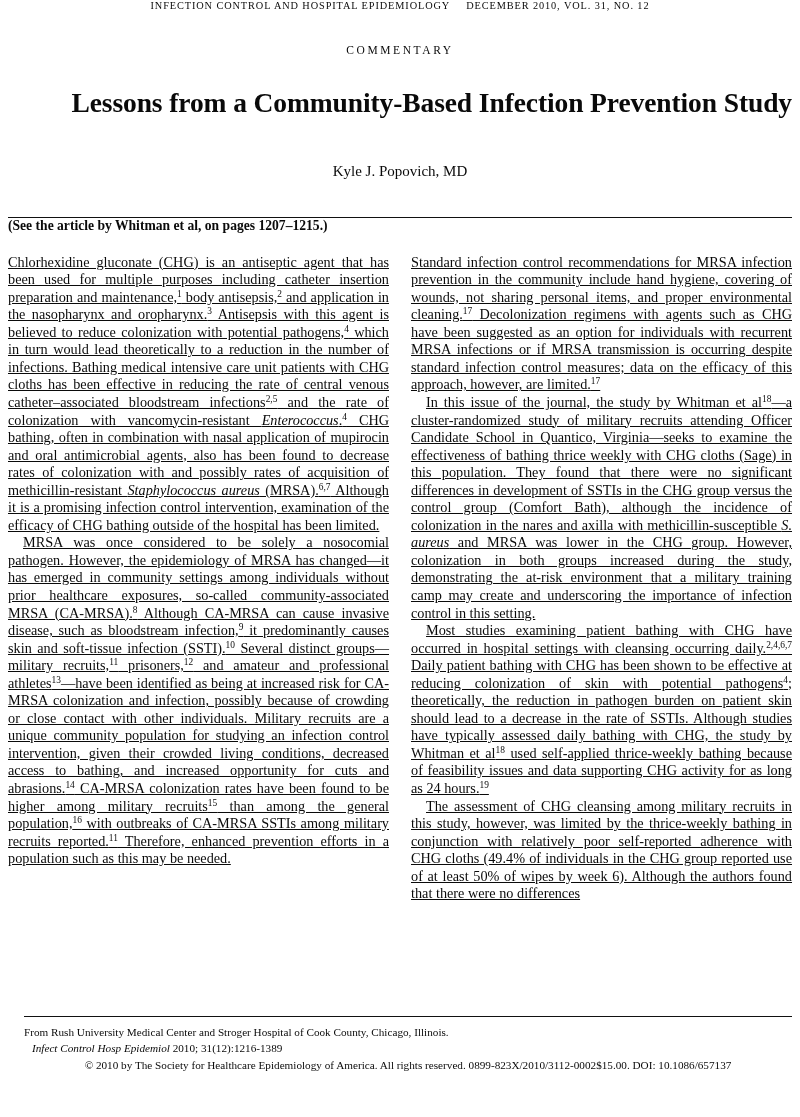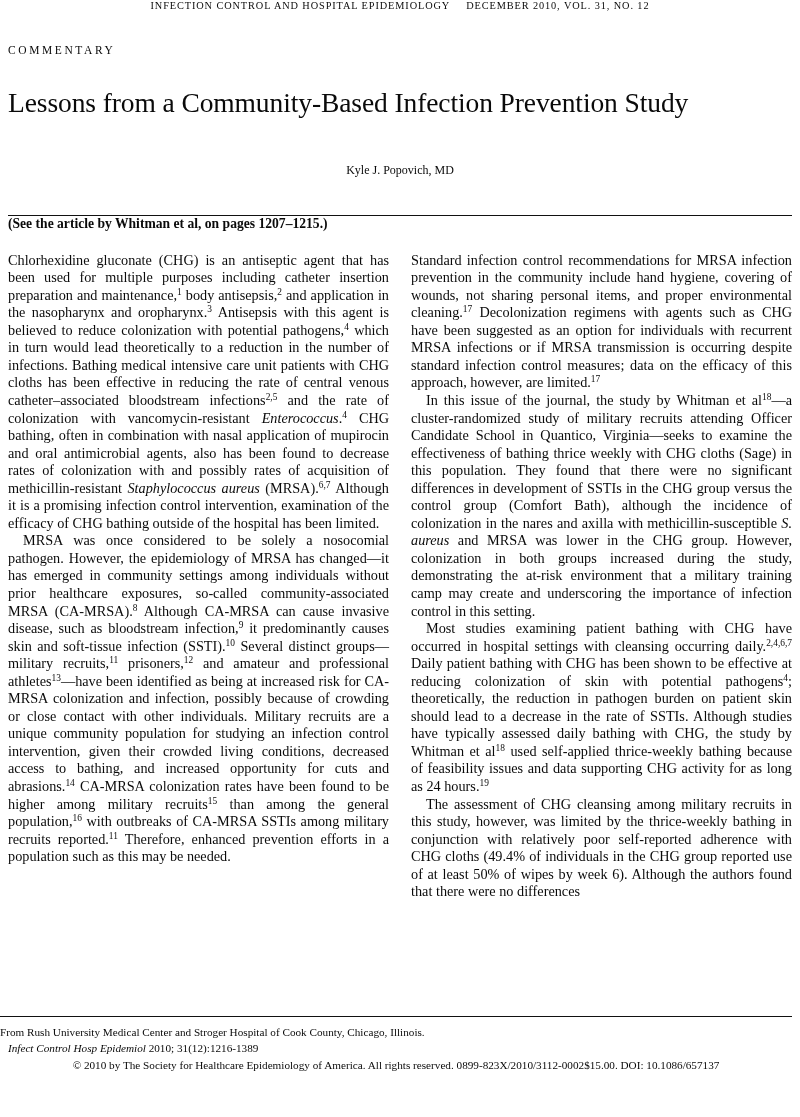--- a/index.html
+++ b/index.html
@@ -30,40 +30,40 @@
     letter-spacing: 0.9px;
     font-variant: small-caps;
     text-transform: uppercase;
     margin-top: 0;
     white-space: nowrap;
   }
   .running-head .sep { display: inline-block; width: 16px; }
 
   
   .kicker {
-    text-align: left;
+    text-align: center;
     font-size: 11.5px;
     letter-spacing: 2.6px;
     margin-top: 33px;
   }
 
   
   .article-title {
-    text-align: left;
+    text-align: right;
     font-size: 27.5px;
-    font-weight: 400;
+    font-weight: 700;
     letter-spacing: -0.1px;
     margin-top: 31px;
     line-height: 1.15;
   }
 
   
   .author {
     text-align: center;
-    font-size: 12px;
+    font-size: 15px;
     margin-top: 44px;
   }
 
   
   .rule-top {
     border-top: 1.6px solid #111;
     margin: 37px 0 0 0;
   }
   .see-article {
     font-size: 13.6px;
@@ -72,20 +72,21 @@
 
   
   .columns {
     display: flex;
     gap: 22px;
     margin-top: 20px;
   }
   .col {
     width: 381px;
     flex: 0 0 381px;
+    text-decoration: underline;
   }
   .col p {
     margin: 0;
     font-size: 14.25px;
     line-height: 17.55px;
     text-align: justify;
     text-indent: 15px;
     hyphens: auto;
     -webkit-hyphens: auto;
   }
@@ -93,21 +94,21 @@
   sup {
     font-size: 0.66em;
     line-height: 0;
     vertical-align: 0.52em;
   }
   i, em { font-style: italic; }
 
   
   .footer {
     position: absolute;
-    left: 0;
+    left: 24px;
     right: 8px;
     bottom: 44px;
   }
   .rule-bottom {
     border-top: 1.3px solid #111;
     margin-bottom: 8px;
   }
   .footer-line {
     font-size: 11.2px;
     line-height: 15.2px;

